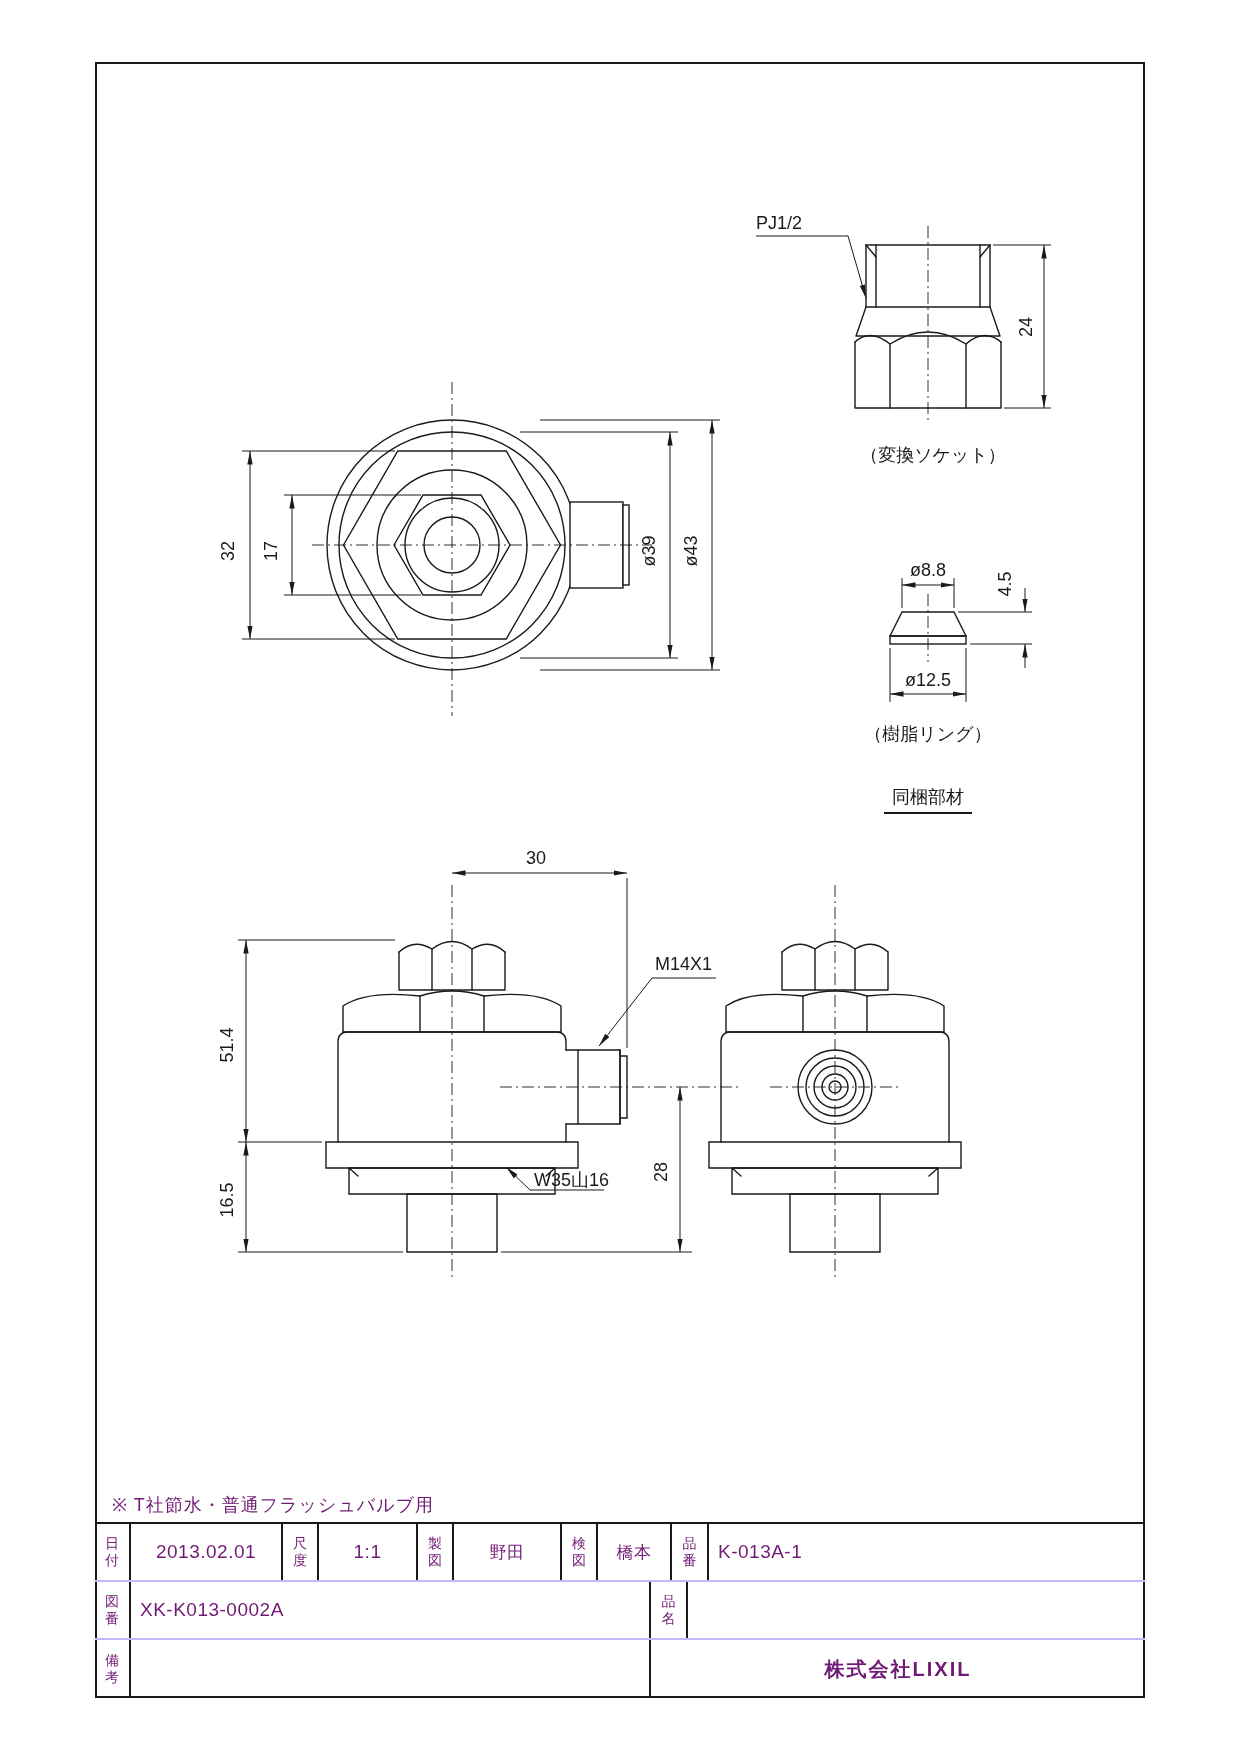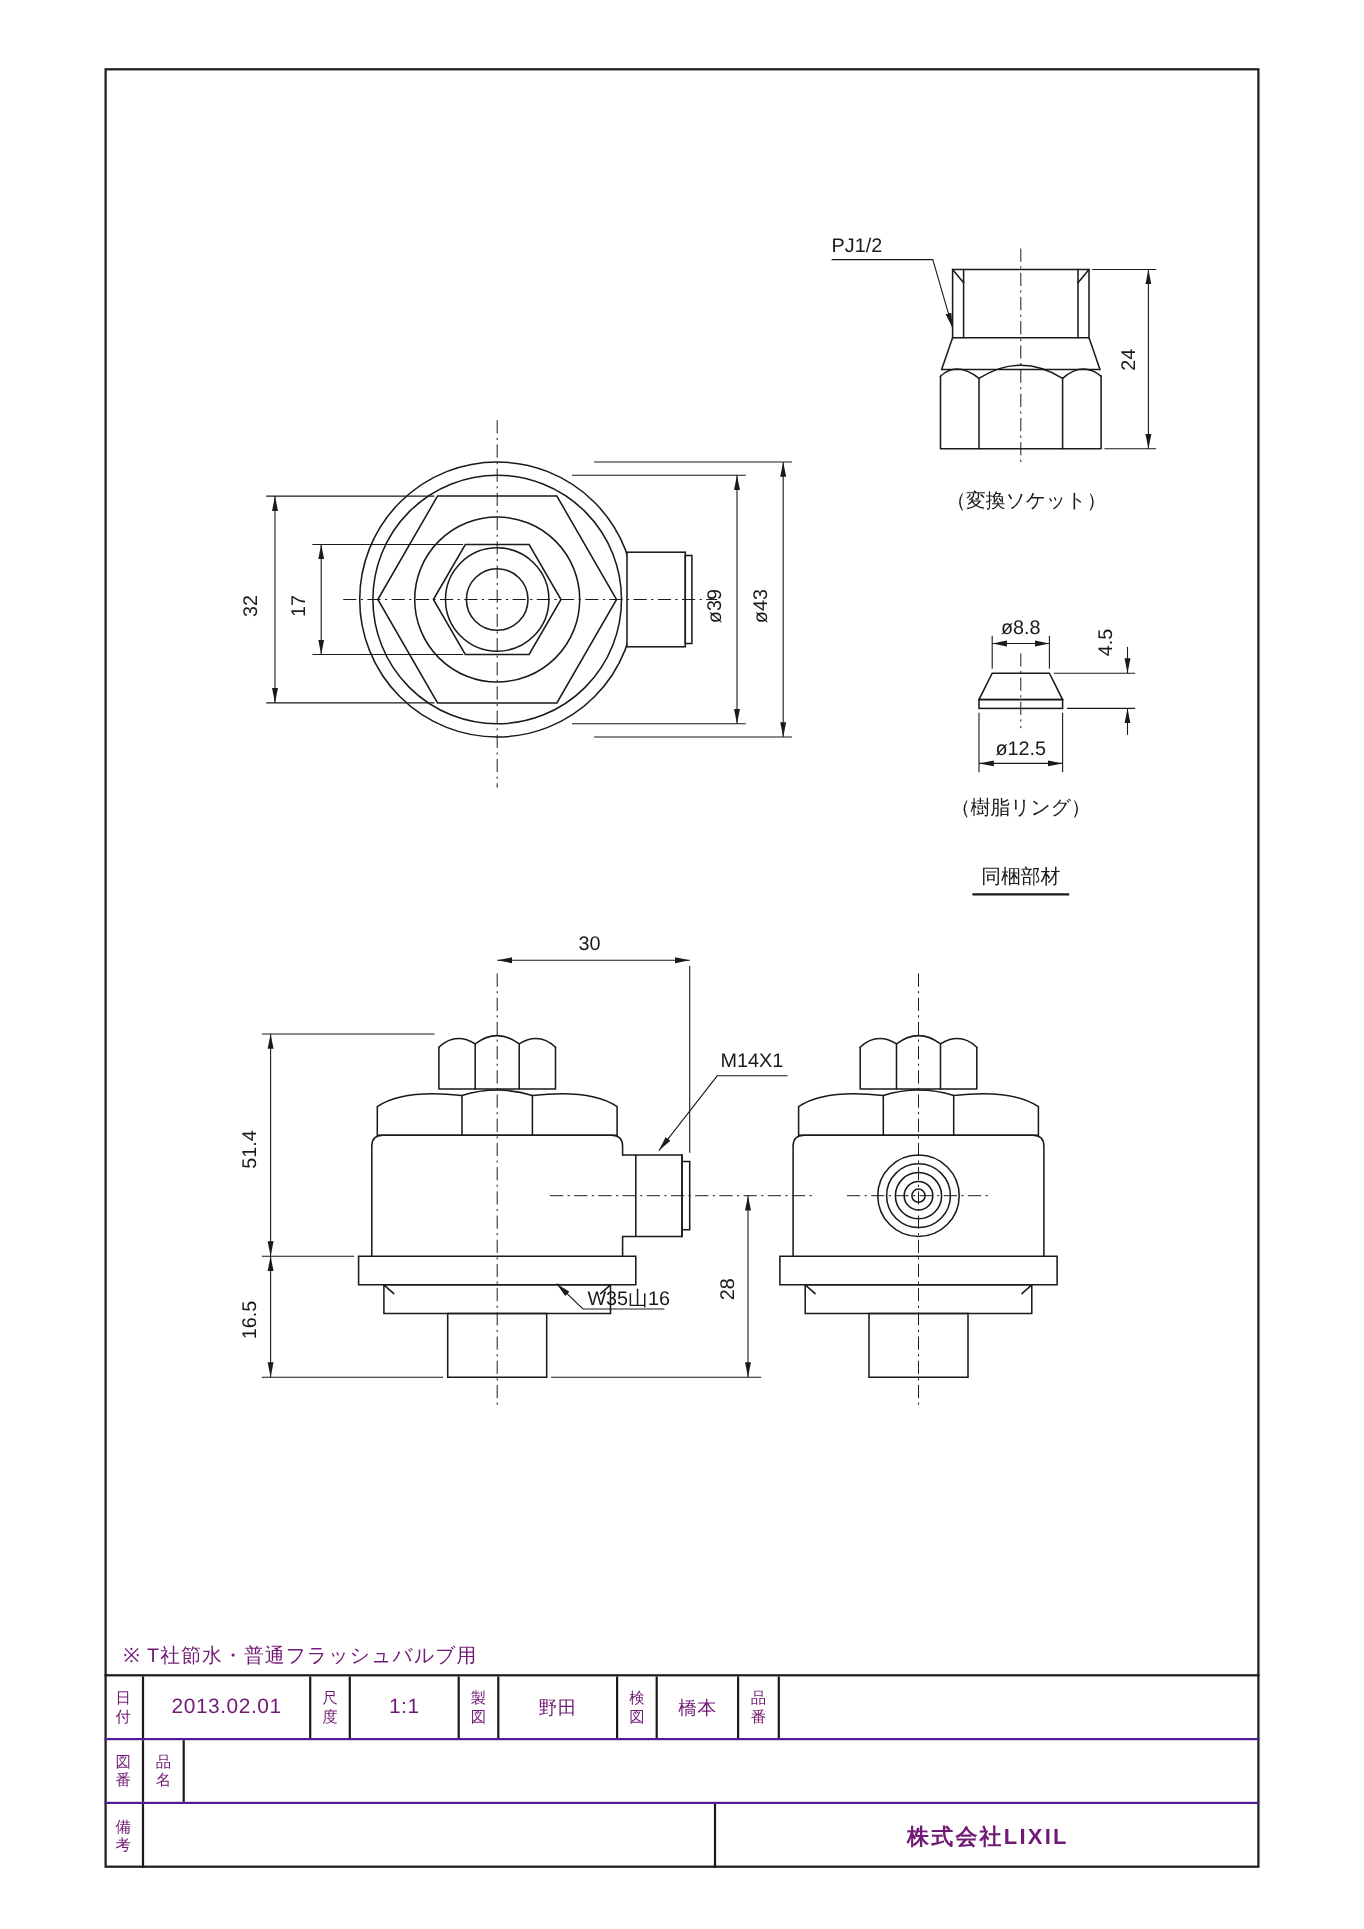--- a/index.html
+++ b/index.html
@@ -11,21 +11,21 @@
   svg.drawing text{fill:#1a1a1a;font-family:"Liberation Sans",sans-serif;}
   .lw{stroke:#1a1a1a;stroke-width:1.4;fill:none;stroke-linecap:round;}
   .lwf{stroke:#1a1a1a;stroke-width:1.4;fill:#fff;}
   .dim{stroke:#1a1a1a;stroke-width:1;fill:none;}
   .cl{stroke:#1a1a1a;stroke-width:0.9;fill:none;stroke-dasharray:12 4 2 4;}
   .dtx{font-size:18px;}
   .jtx{font-size:18px;}
   .note{position:absolute;left:112px;top:1492px;font-size:18px;letter-spacing:1px;}
   .tblock{position:absolute;left:95px;top:1522px;width:1050px;height:176px;box-sizing:border-box;
           border-top:2px solid #1a1a1a;display:flex;flex-direction:column;}
-  .trow{display:flex;height:58px;border-bottom:2px solid #4c1d95;box-sizing:border-box;}
+  .trow{display:flex;height:58px;border-bottom:2px solid #c4b5fd;box-sizing:border-box;}
   .trow:last-child{border-bottom:none;justify-content:center;}
   .tcell{border-right:2px solid #1a1a1a;box-sizing:border-box;display:flex;
          align-items:center;justify-content:center;overflow:hidden;}
   .tcell.last{border-right:none;}
   .tcell.start{justify-content:flex-start;padding-left:9px;}
   .vlabel{width:18px;font-size:14px;line-height:1.2;word-break:break-all;text-align:center;}
   .val{font-size:19px;letter-spacing:0.5px;white-space:nowrap;}
   .company{font-size:20px;font-weight:bold;letter-spacing:2px;white-space:nowrap;}
 </style>
 </head>
@@ -176,24 +176,30 @@
       </div>
       <div class="tcell" style="width:36px">
         <span class="vlabel">検図</span>
       </div>
       <div class="tcell" style="width:74px">
         <span class="val" style="font-size:17px">橋本</span>
       </div>
       <div class="tcell" style="width:37px">
         <span class="vlabel">品番</span>
       </div>
+      <div class="tcell last start" style="flex:1">
+        <span class="val">K-013A-1</span>
+      </div>
     </div>
     <div class="trow">
       <div class="tcell" style="width:36px">
         <span class="vlabel">図番</span>
+      </div>
+      <div class="tcell start" style="width:520px">
+        <span class="val">XK-K013-0002A</span>
       </div>
       <div class="tcell" style="width:37px">
         <span class="vlabel">品名</span>
       </div>
     </div>
     <div class="trow">
       <div class="tcell" style="width:36px">
         <span class="vlabel">備考</span>
       </div>
       <div class="tcell" style="width:520px"></div>

